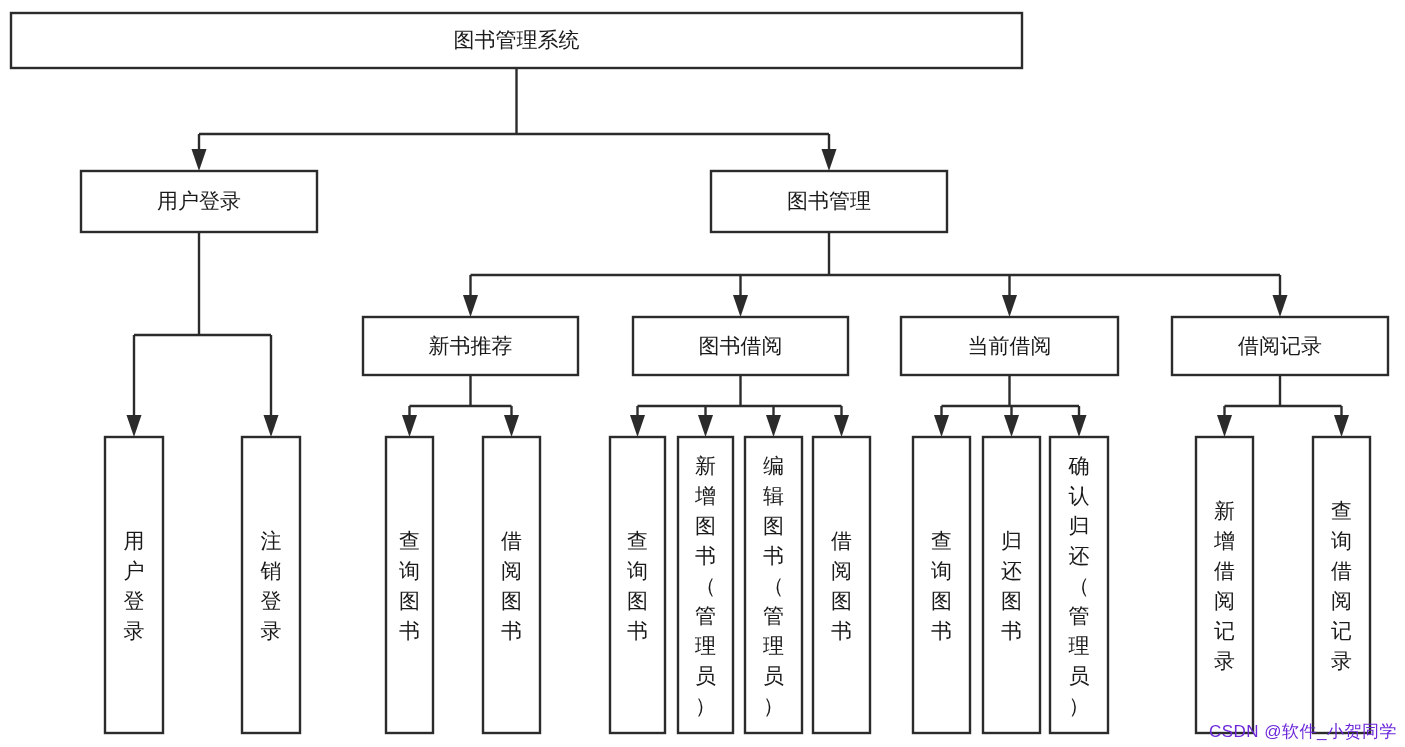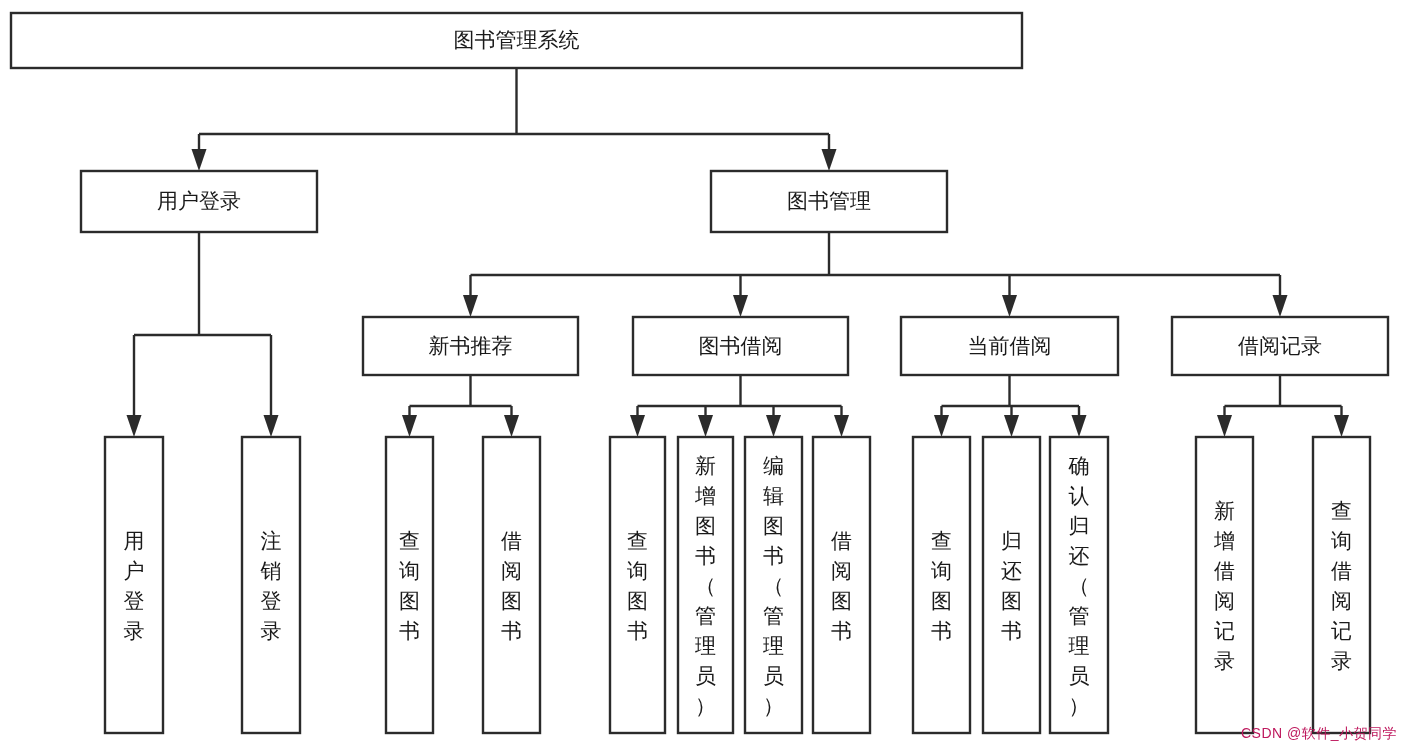--- a/index.html
+++ b/index.html
@@ -21,22 +21,22 @@
   }
   .node-label-v{
     fill:#1a1a1a;
     font-family:"Liberation Sans","DejaVu Sans",sans-serif;
     font-size:21px;
     text-anchor:middle;
   }
   .watermark{
     position:absolute;
     right:8px;bottom:4px;
-    color:#be185d;
-    font-size:14px;
+    color:#6d28d9;
+    font-size:17px;
     letter-spacing:0.5px;
     font-family:"Liberation Sans","DejaVu Sans",sans-serif;
     white-space:nowrap;
     user-select:none;
     margin-left:20px;
   }
 </style>
 </head>
 <body>
 

